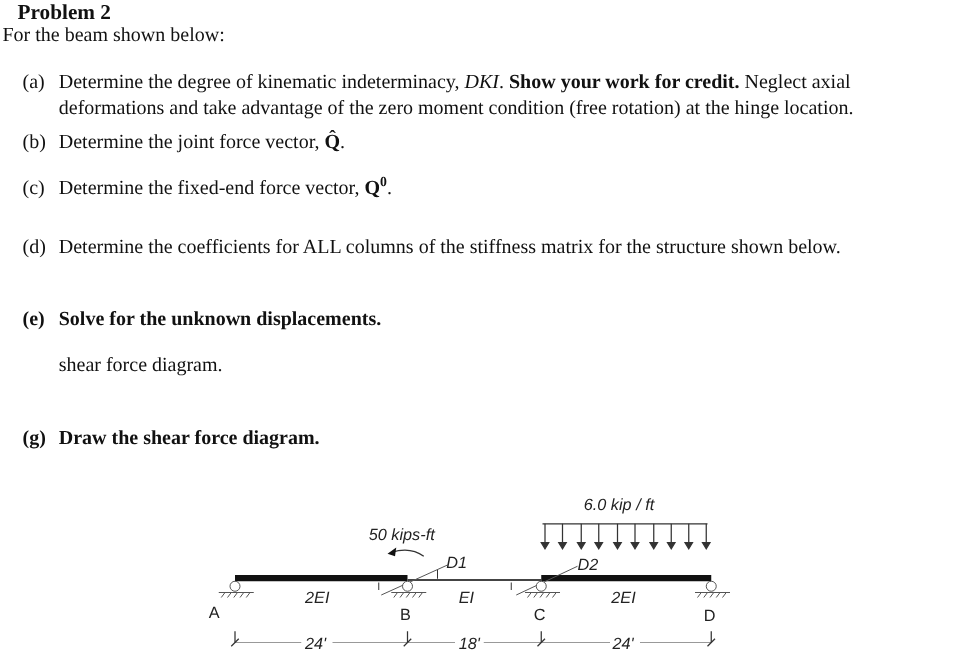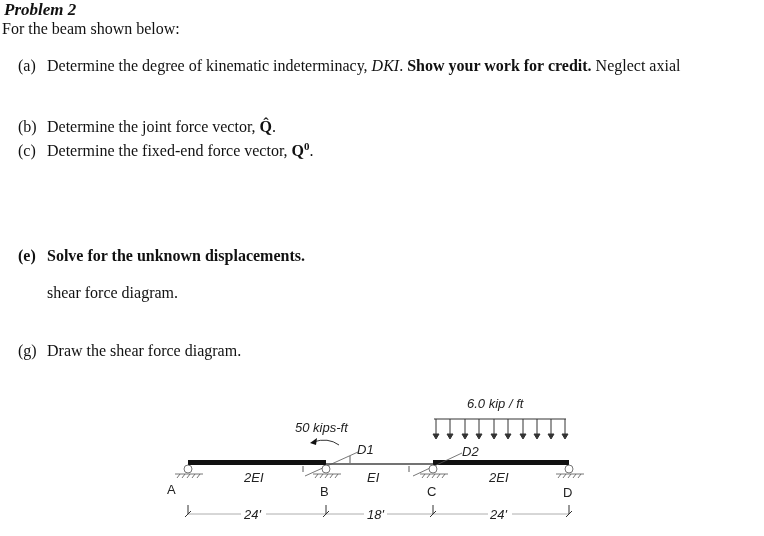--- a/index.html
+++ b/index.html
@@ -1,60 +1,62 @@
 <!DOCTYPE html>
 <html><head>
 <meta charset="utf-8">
 <style>
   html, body { margin:0; padding:0; background:#ffffff; }
   body { width:764px; height:536px; position:relative; overflow:hidden;
          font-family:"Liberation Serif", "DejaVu Serif", serif; color:#111; }
-  .title { position:absolute; left:4px; top:0px; font-weight:bold; font-size:17px;font-style:italic; }
+  .title { position:absolute; left:14px; top:0px; font-weight:bold; font-size:17px; }
   .intro { position:absolute; left:2px; top:20px; font-size:16px; }
   .item { position:absolute; left:18px; font-size:16px; line-height:21px; }
   .item .lbl { display:inline-block; width:29px; }
   .indent { padding-left:29px; }
   b { font-weight:bold;margin-top:44px; }
   i { font-style:italic; }
   .diagram { position:absolute; left:0; top:0; width:764px; height:536px; }
   .dtext { font-family:"Liberation Sans", "DejaVu Sans", sans-serif; font-style:italic; font-size:13px; fill:#222; }
   .dtext-up { font-family:"Liberation Sans", "DejaVu Sans", sans-serif; font-size:13px; fill:#222; }
 </style>
 </head>
 <body>
 
 <div class="title">Problem 2</div>
 <div class="intro">For the beam shown below:</div>
 
 <div class="item" style="top:55px;">
   <div>
     <span class="lbl">(a)</span><span>Determine the degree of kinematic indeterminacy, </span><i>DKI</i><span>. </span><b>Show your work for credit.</b><span> Neglect axial</span>
   </div>
+  <div class="indent">deformations and take advantage of the zero moment condition (free rotation) at the hinge location.</div>
 </div>
 
-<div class="item" style="top:116px;font-family:Liberation Serif, serif;">
+<div class="item" style="top:103px;font-family:Liberation Serif, serif;">
   <span class="lbl">(b)</span><span>Determine the joint force vector, </span><b>Q̂</b><span>.</span>
 </div>
 
 <div class="item" style="top:136px;">
   <span class="lbl">(c)</span><span>Determine the fixed-end force vector, </span><b>Q</b><sup style="font-size:11px;font-weight:bold;">0</sup><span>.</span>
 </div>
 
 <div class="item" style="top:187px;">
+  <div><span class="lbl">(d)</span><span>Determine the coefficients for ALL columns of the stiffness matrix for the structure shown below.</span></div>
 </div>
 
 <div class="item" style="top:245px;font-weight:bold;">
   <span class="lbl">(e)</span><span>Solve for the unknown displacements.</span>
 </div>
 
 <div class="item" style="top:282px;">
   <div class="indent">shear force diagram.</div>
 </div>
 
-<div class="item" style="top:340px;">
+<div class="item" style="top:340px;font-weight:bold;">
   <span class="lbl">(g)</span><span>Draw the shear force diagram.</span>
 </div>
 
 <svg class="diagram" viewBox="0 0 764 536">
 
   <text class="dtext" x="467" y="408">6.0 kip / ft</text>
   <g stroke="#333" stroke-width="1" fill="#333">
     <line x1="434" y1="419" x2="566" y2="419"></line>
     <line x1="436" y1="419" x2="436" y2="437"></line>
       <polygon points="433,434 439,434 436,439"></polygon>

